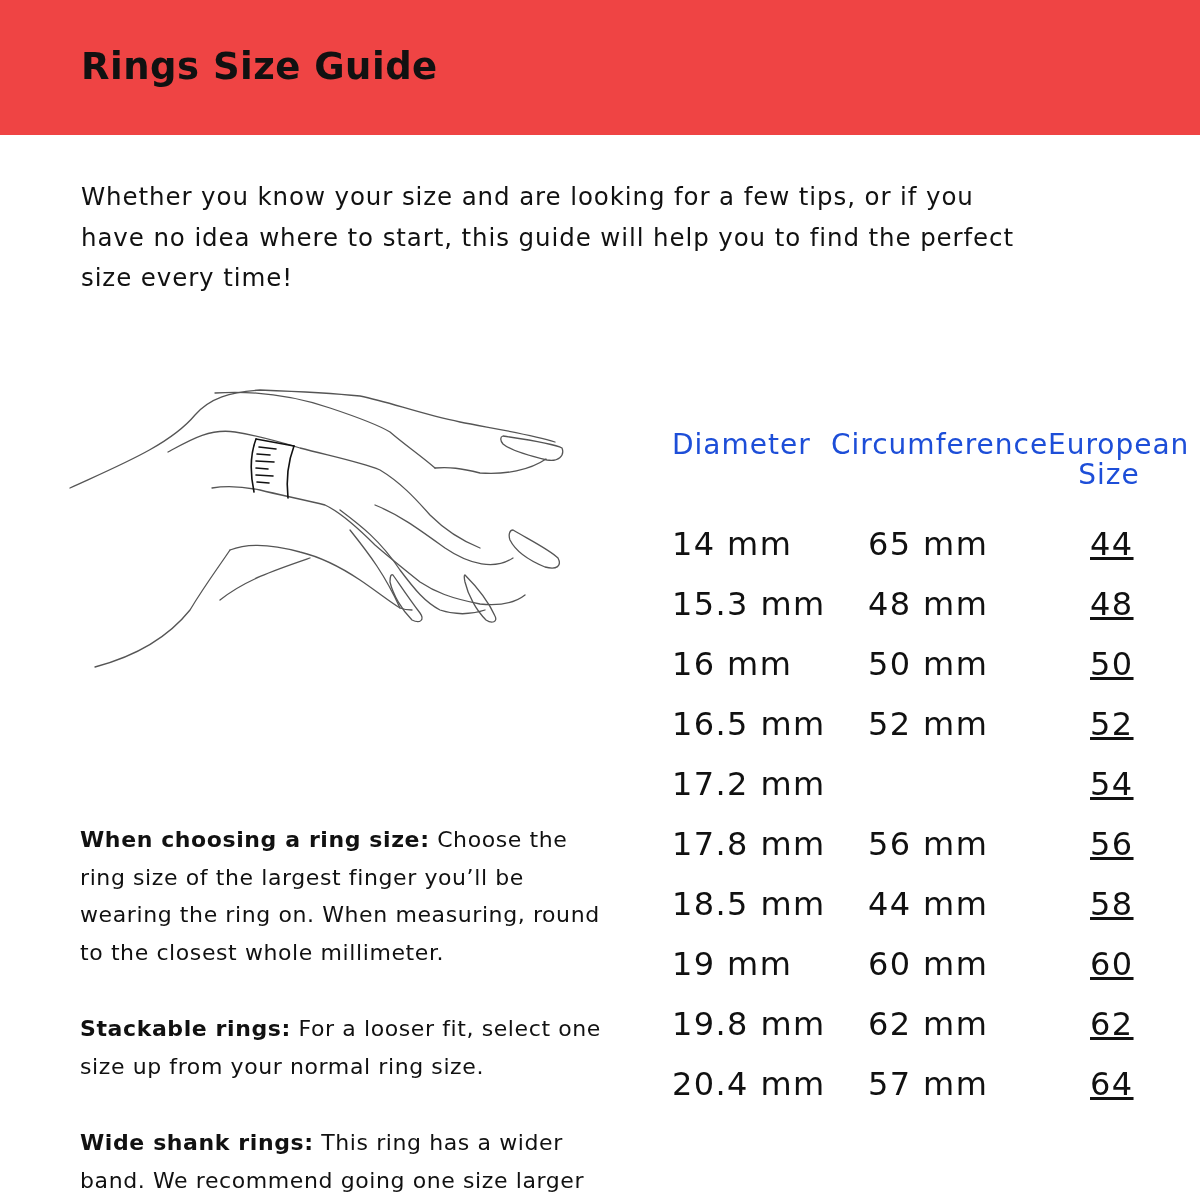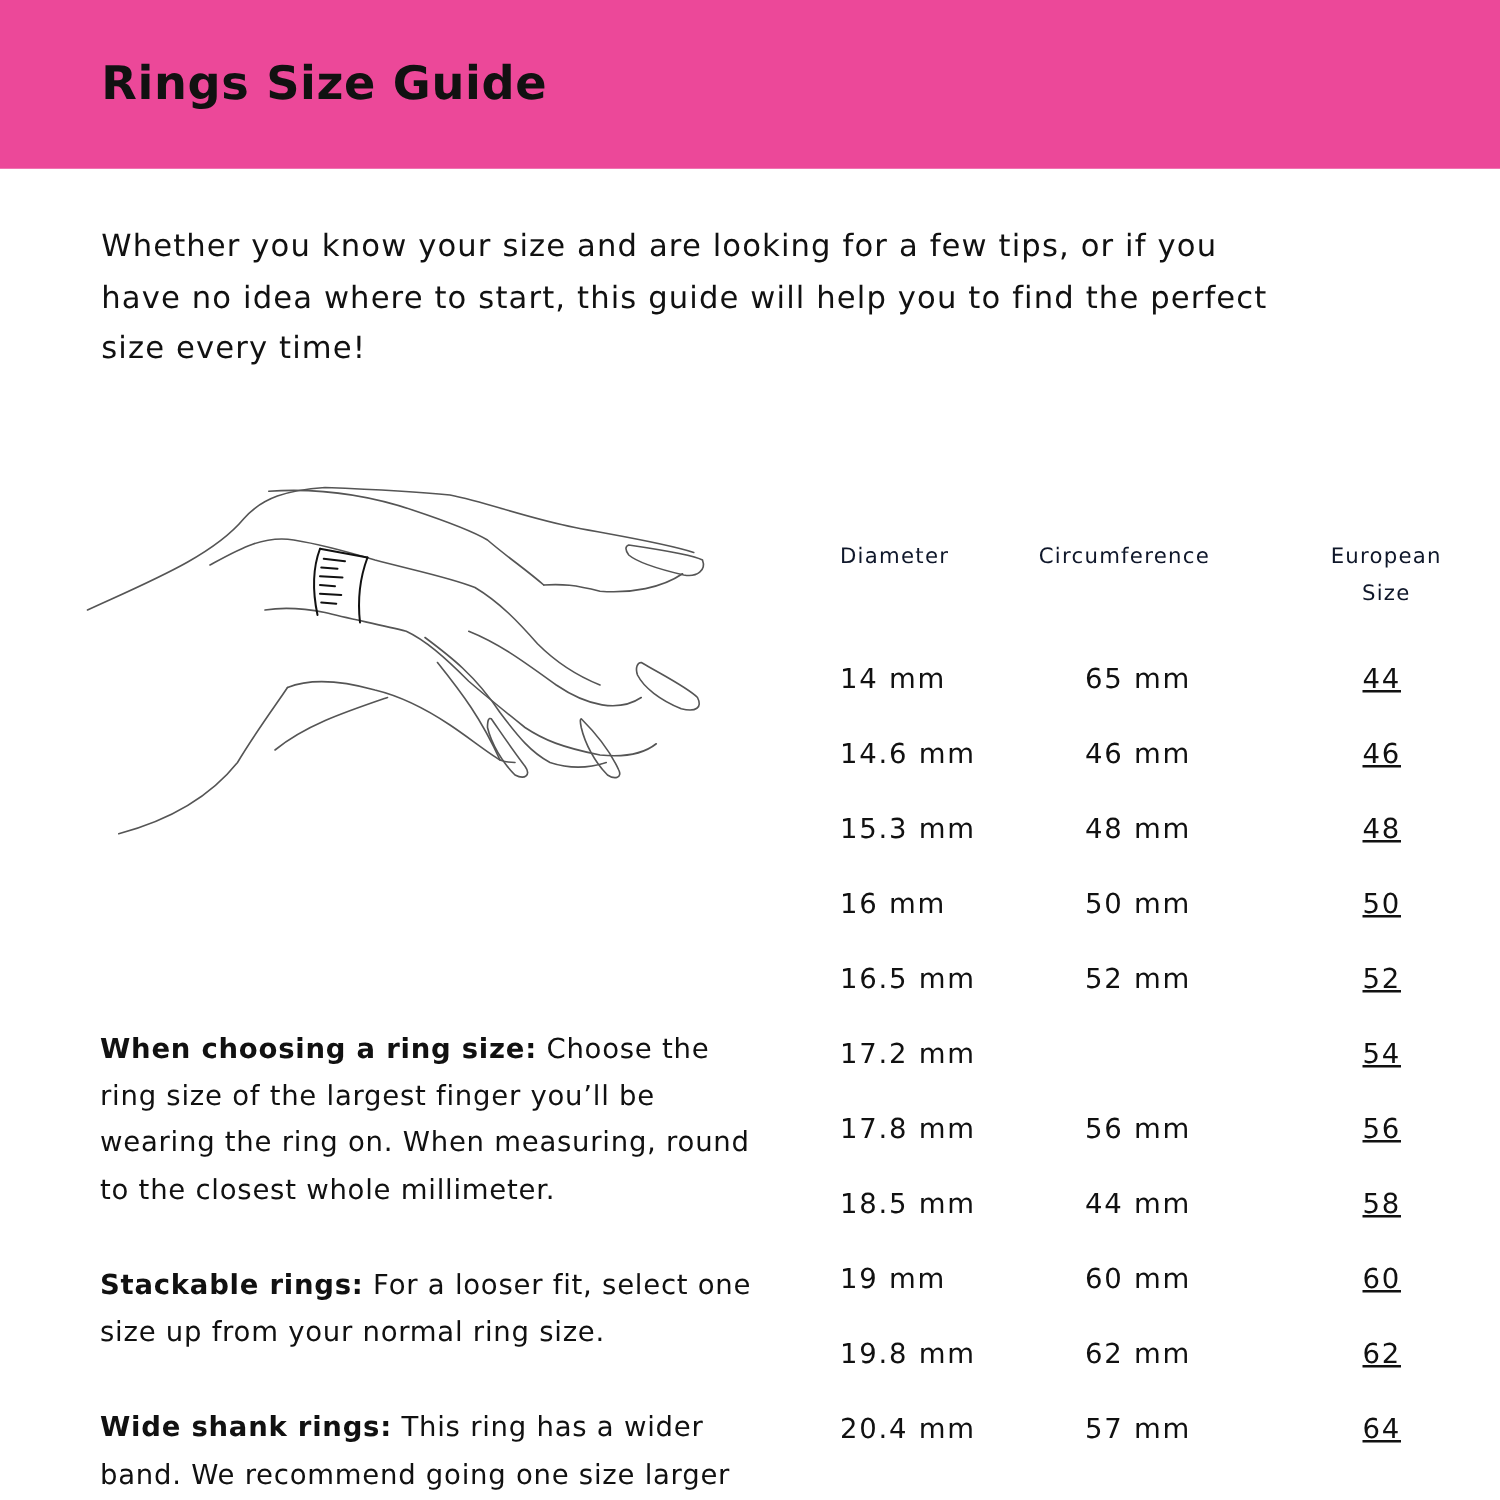--- a/index.html
+++ b/index.html
@@ -1,21 +1,21 @@
 <!DOCTYPE html>
 <html><head>
 <meta charset="utf-8">
 <style>
   * { box-sizing: border-box; margin: 0; padding: 0; }
   html, body { width: 1200px; height: 1200px; background: #ffffff; overflow: hidden; }
   body { font-family: "DejaVu Sans", "Liberation Sans", sans-serif; color: #111111; position: relative; }
 
   .header {
     position: absolute; left: 0; top: 0; width: 1200px; height: 135px;
-    background: #ec4899;
+    background: #ef4444;
   }
   .page-title {
     position: absolute; left: 81px; top: 44px;
     font-family: "DejaVu Sans", sans-serif;
     font-weight: bold; font-size: 37px; letter-spacing: 0.5px; color: #111;
     line-height: 46px;
   }
 
   .intro {
     position: absolute; left: 81px; top: 177px; width: 940px;
@@ -31,30 +31,30 @@
     font-size: 22px; line-height: 37.5px; letter-spacing: 0.6px; color: #111;
   }
   .tip { margin-bottom: 22px; margin-top: 39px; }
   .tip-label { font-weight: bold; }
 
   .size-table {
     position: absolute; left: 672px; top: 430px; width: 528px;
   }
   .table-head { position: relative; height: 84px; }
   .th {
-    position: absolute; top: 0; font-size: 17px; line-height: 30px;
-    letter-spacing: 1px; color: #0f172a; font-weight: normal; text-align: center;
+    position: absolute; top: 0; font-size: 28px; line-height: 30px;
+    letter-spacing: 1px; color: #1d4ed8; font-weight: normal; text-align: center;
   }
   .th-diameter { left: 0; text-align: left; }
   .th-circ { left: 159px; text-align: right; }
   .th-eu { left: 376px; width: 122px; }
 
   .row { position: relative; height: 60px; }
   .cell {
-    position: absolute; top: 0; font-size: 22px; line-height: 60px;
+    position: absolute; top: 0; font-size: 32px; line-height: 60px;
     letter-spacing: 1.4px; color: #111;
   }
   .c-diameter { left: 0; }
   .c-circ { left: 196px; }
   .c-eu { left: 418px; text-decoration: underline; }
   .table-body { margin-top: 0; position: relative; top: 0; }
 </style>
 </head>
 <body>
 
@@ -119,25 +119,20 @@
       <div>Size</div>
     </div>
   </div>
   <div class="table-body" id="table-body">
       <div class="row">
     <div class="cell c-diameter">14 mm</div>
     <div class="cell c-circ">65 mm</div>
     <div class="cell c-eu">44</div>
   </div>
       <div class="row">
-    <div class="cell c-diameter">14.6 mm</div>
-    <div class="cell c-circ">46 mm</div>
-    <div class="cell c-eu">46</div>
-  </div>
-      <div class="row">
     <div class="cell c-diameter">15.3 mm</div>
     <div class="cell c-circ">48 mm</div>
     <div class="cell c-eu">48</div>
   </div>
       <div class="row">
     <div class="cell c-diameter">16 mm</div>
     <div class="cell c-circ">50 mm</div>
     <div class="cell c-eu">50</div>
   </div>
       <div class="row">

